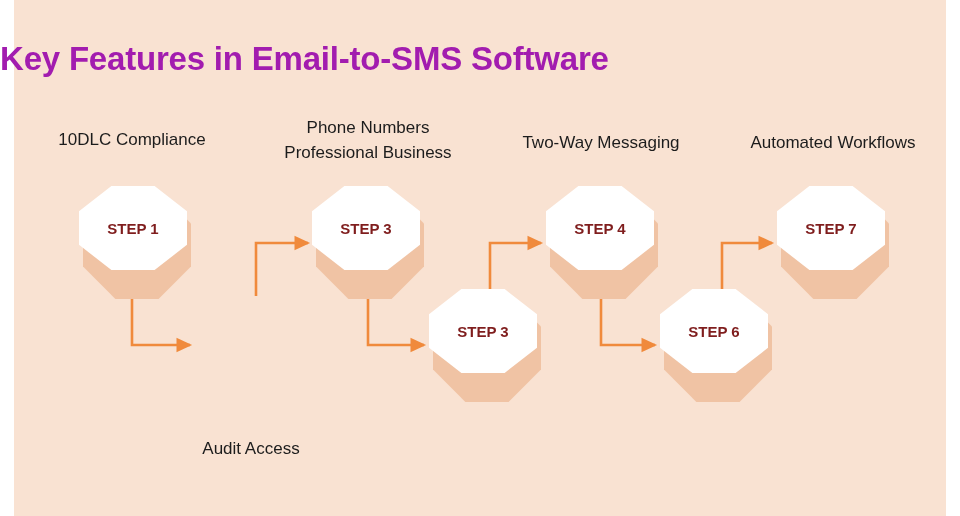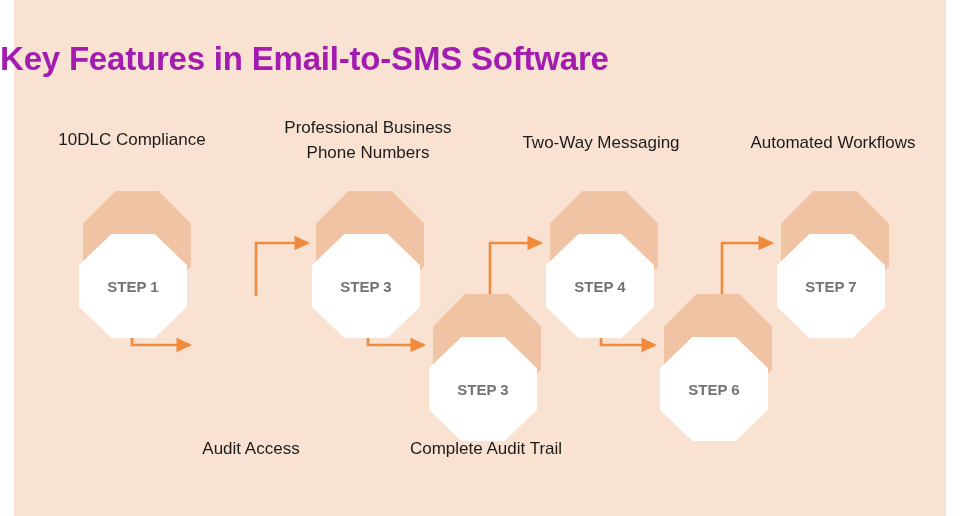--- a/index.html
+++ b/index.html
@@ -55,31 +55,30 @@
     left: 0;
     top: 0;
     width: 960px;
     height: 516px;
     pointer-events: none;
   }
 
   .node {
     position: absolute;
     width: 108px;
-    height: 104px;
+    height: 84px;
     display: flex;
     align-items: center;
     justify-content: center;
     background: #ffffff;
-    color: #737373;
+    color: #7f1d1d;
     font-size: 15px;
     font-weight: 600;
     clip-path: polygon(30% 0%, 70% 0%, 100% 30%, 100% 70%, 70% 100%, 30% 100%, 0% 70%, 0% 30%);
     box-sizing: border-box;
-    margin-top: 48px;
   }
   .node-wrap {
     position: absolute;
     width: 116px;
     height: 116px;
   }
   .node-shadow {
     position: absolute;
     left: 4px;
     top: 5px;
@@ -140,29 +139,28 @@
     </div>
     <div class="label" style="left:0px; top:128px; width:264px;">10DLC Compliance</div>
 
     <div class="label" style="left:131px; top:437px; width:240px;">Audit Access</div>
 
     <div class="node-wrap" style="left:312px; top:186px;">
       <div class="node-shadow"></div>
       <div class="node node-face">STEP 3</div>
     </div>
     <div class="label" style="left:248px; top:116px; width:240px;">
+      <div>Phone Numbers</div>
       <div>Professional Business</div>
-      <div>Phone Numbers</div>
     </div>
 
     <div class="node-wrap" style="left:429px; top:289px;">
       <div class="node-shadow"></div>
       <div class="node node-face">STEP 3</div>
     </div>
-    <div class="label" style="left:366px; top:437px; width:240px;">Complete Audit Trail</div>
 
     <div class="node-wrap" style="left:546px; top:186px;">
       <div class="node-shadow"></div>
       <div class="node node-face">STEP 4</div>
     </div>
     <div class="label" style="left:481px; top:131px; width:240px;">Two-Way Messaging</div>
 
     <div class="node-wrap" style="left:660px; top:289px;">
       <div class="node-shadow"></div>
       <div class="node node-face">STEP 6</div>

